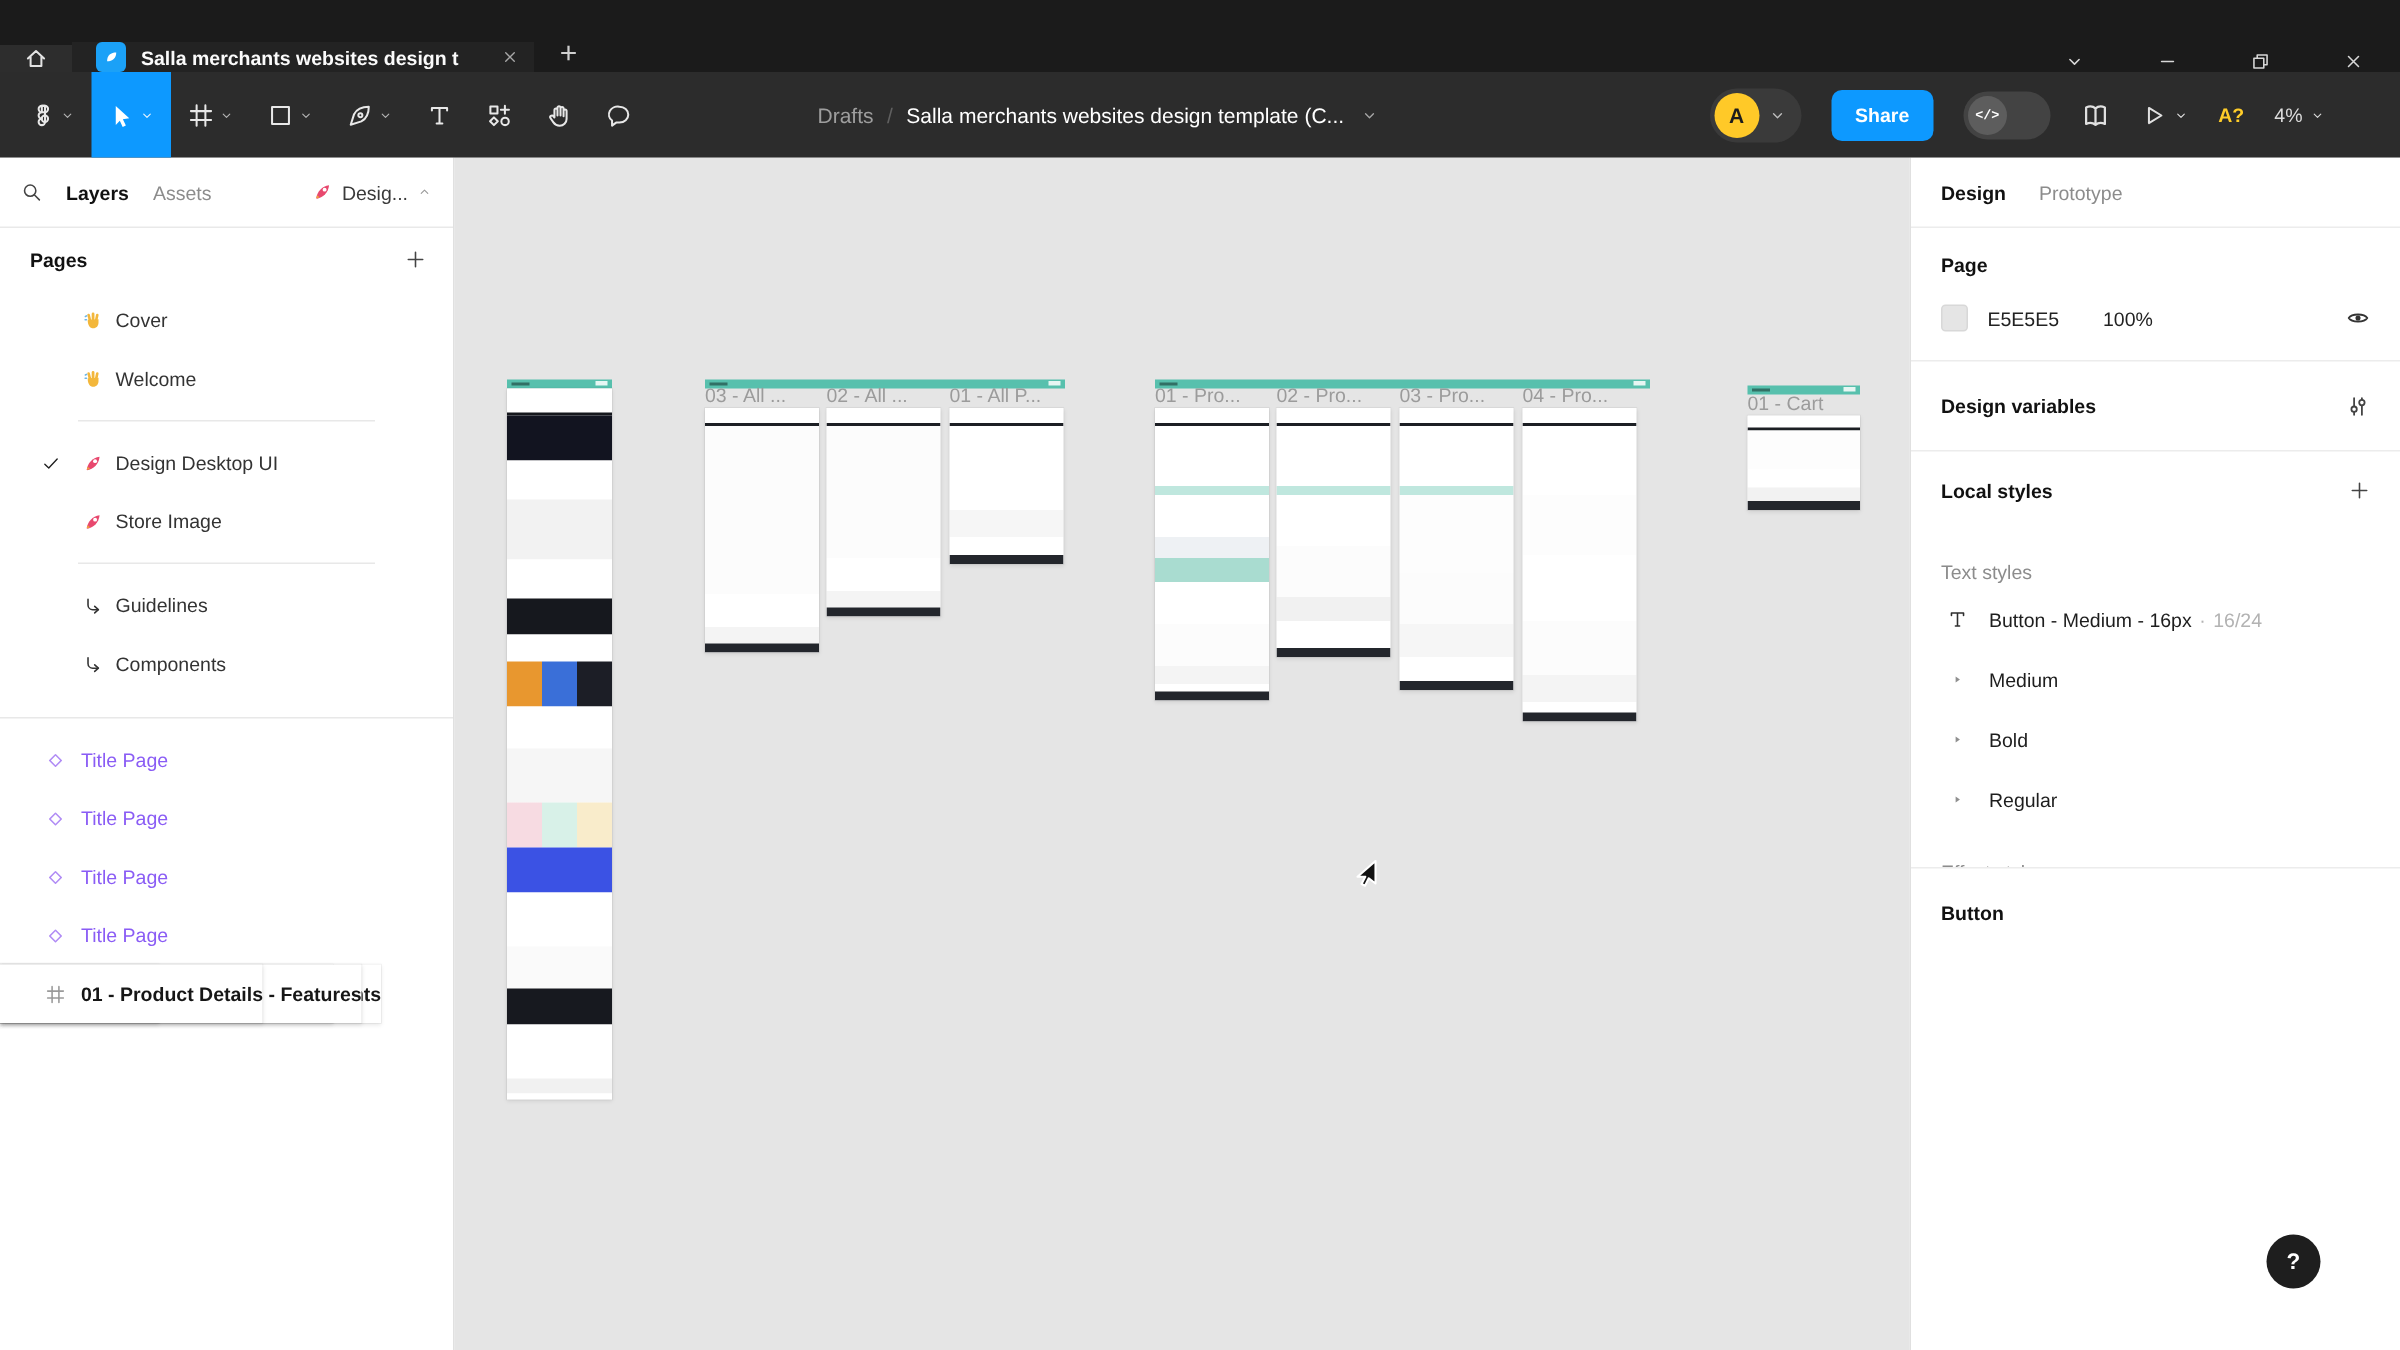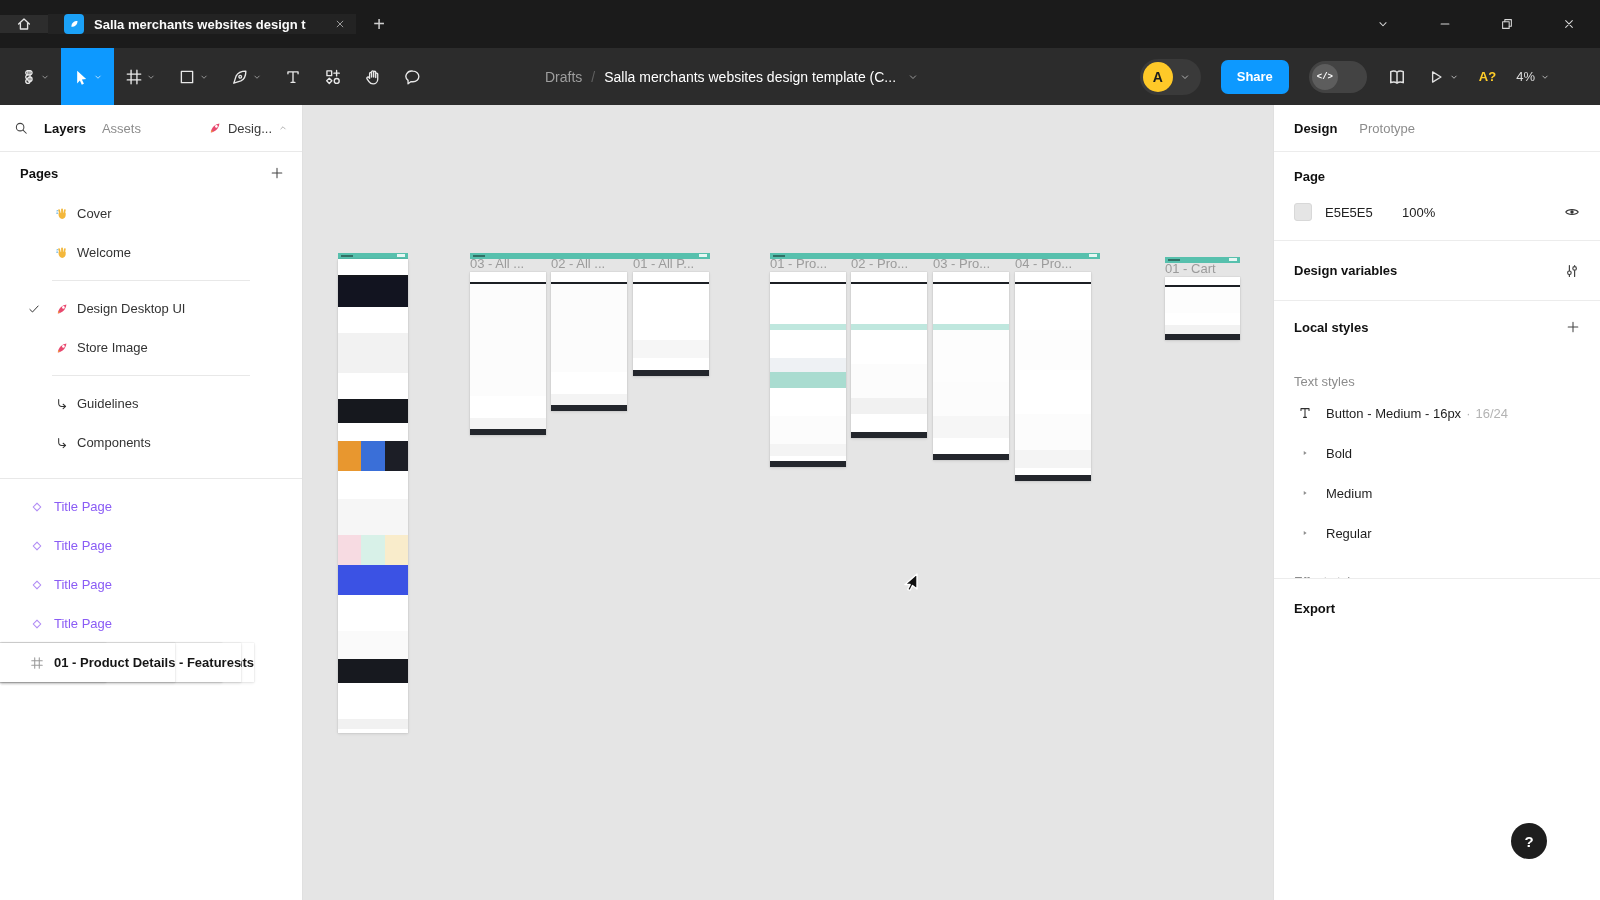--- a/index.html
+++ b/index.html
@@ -7,21 +7,21 @@
   *{box-sizing:border-box;}
   .ic{width:16px;height:16px;display:block;}
   .ic14{width:14px;height:14px;}
   .ic18{width:18px;height:18px;}
   .ic20{width:20px;height:20px;}
   .ic12{width:12px;height:12px;}
   .ic10{width:10px;height:10px;}
 
   
   .titlebar{position:absolute;left:0;top:0;width:1600px;height:48px;background:#1b1b1b;
-    display:flex;align-items:center;z-index:40;}
+    display:flex;align-items:flex-end;z-index:40;}
   .home-btn{width:48px;display:flex;align-items:center;justify-content:center;background:#2d2d2d;color:#e3e3e3;}
   .tab{width:308px;display:flex;align-items:center;gap:10px;padding:0 10px 0 16px;background:#232323;color:#fff;}
   .tab-favicon{width:20px;height:20px;border-radius:4px;background:#1ba1f7;flex:none;
     display:flex;align-items:center;justify-content:center;}
   .tab-title{flex:1;font-size:13px;font-weight:700;white-space:nowrap;overflow:hidden;color:#fbfbfb;}
   .tab-close{color:#a8a8a8;flex:none;}
   .newtab{width:46px;display:flex;align-items:center;justify-content:center;color:#cfcfcf;
     font-size:20px;font-weight:400;}
   .tb-fill{flex:1;}
   .tb-sep{width:1px;background:#353535;margin:8px 0;}
@@ -671,39 +671,39 @@
           <span>Button - Medium - 16px</span>
           <span class="msep">·</span>
           <span class="meta">16/24</span>
         </div>
         <div class="style-item">
           <span class="sic dim">
             <svg class="ic ic10" viewBox="0 0 16 16" fill="none" stroke="currentColor" stroke-width="1.2" stroke-linecap="round" stroke-linejoin="round">
               <path d="M6 4.8 10.6 8 6 11.2Z" fill="currentColor" stroke="none"></path>
             </svg>
           </span>
-          <span>Bold</span>
+          <span>Medium</span>
         </div>
         <div class="style-item">
           <span class="sic dim">
             <svg class="ic ic10" viewBox="0 0 16 16" fill="none" stroke="currentColor" stroke-width="1.2" stroke-linecap="round" stroke-linejoin="round">
               <path d="M6 4.8 10.6 8 6 11.2Z" fill="currentColor" stroke="none"></path>
             </svg>
           </span>
-          <span>Medium</span>
+          <span>Bold</span>
         </div>
         <div class="style-item">
           <span class="sic dim">
             <svg class="ic ic10" viewBox="0 0 16 16" fill="none" stroke="currentColor" stroke-width="1.2" stroke-linecap="round" stroke-linejoin="round">
               <path d="M6 4.8 10.6 8 6 11.2Z" fill="currentColor" stroke="none"></path>
             </svg>
           </span>
           <span>Regular</span>
         </div>
         <div class="group-label">Effect styles</div>
       </div>
   </div>
   <div class="rp-export">
-    <span>Export</span>
+    <span>Button</span>
   </div>
 </div>
 
 <div class="help-btn">?</div>
 
 </body></html>

